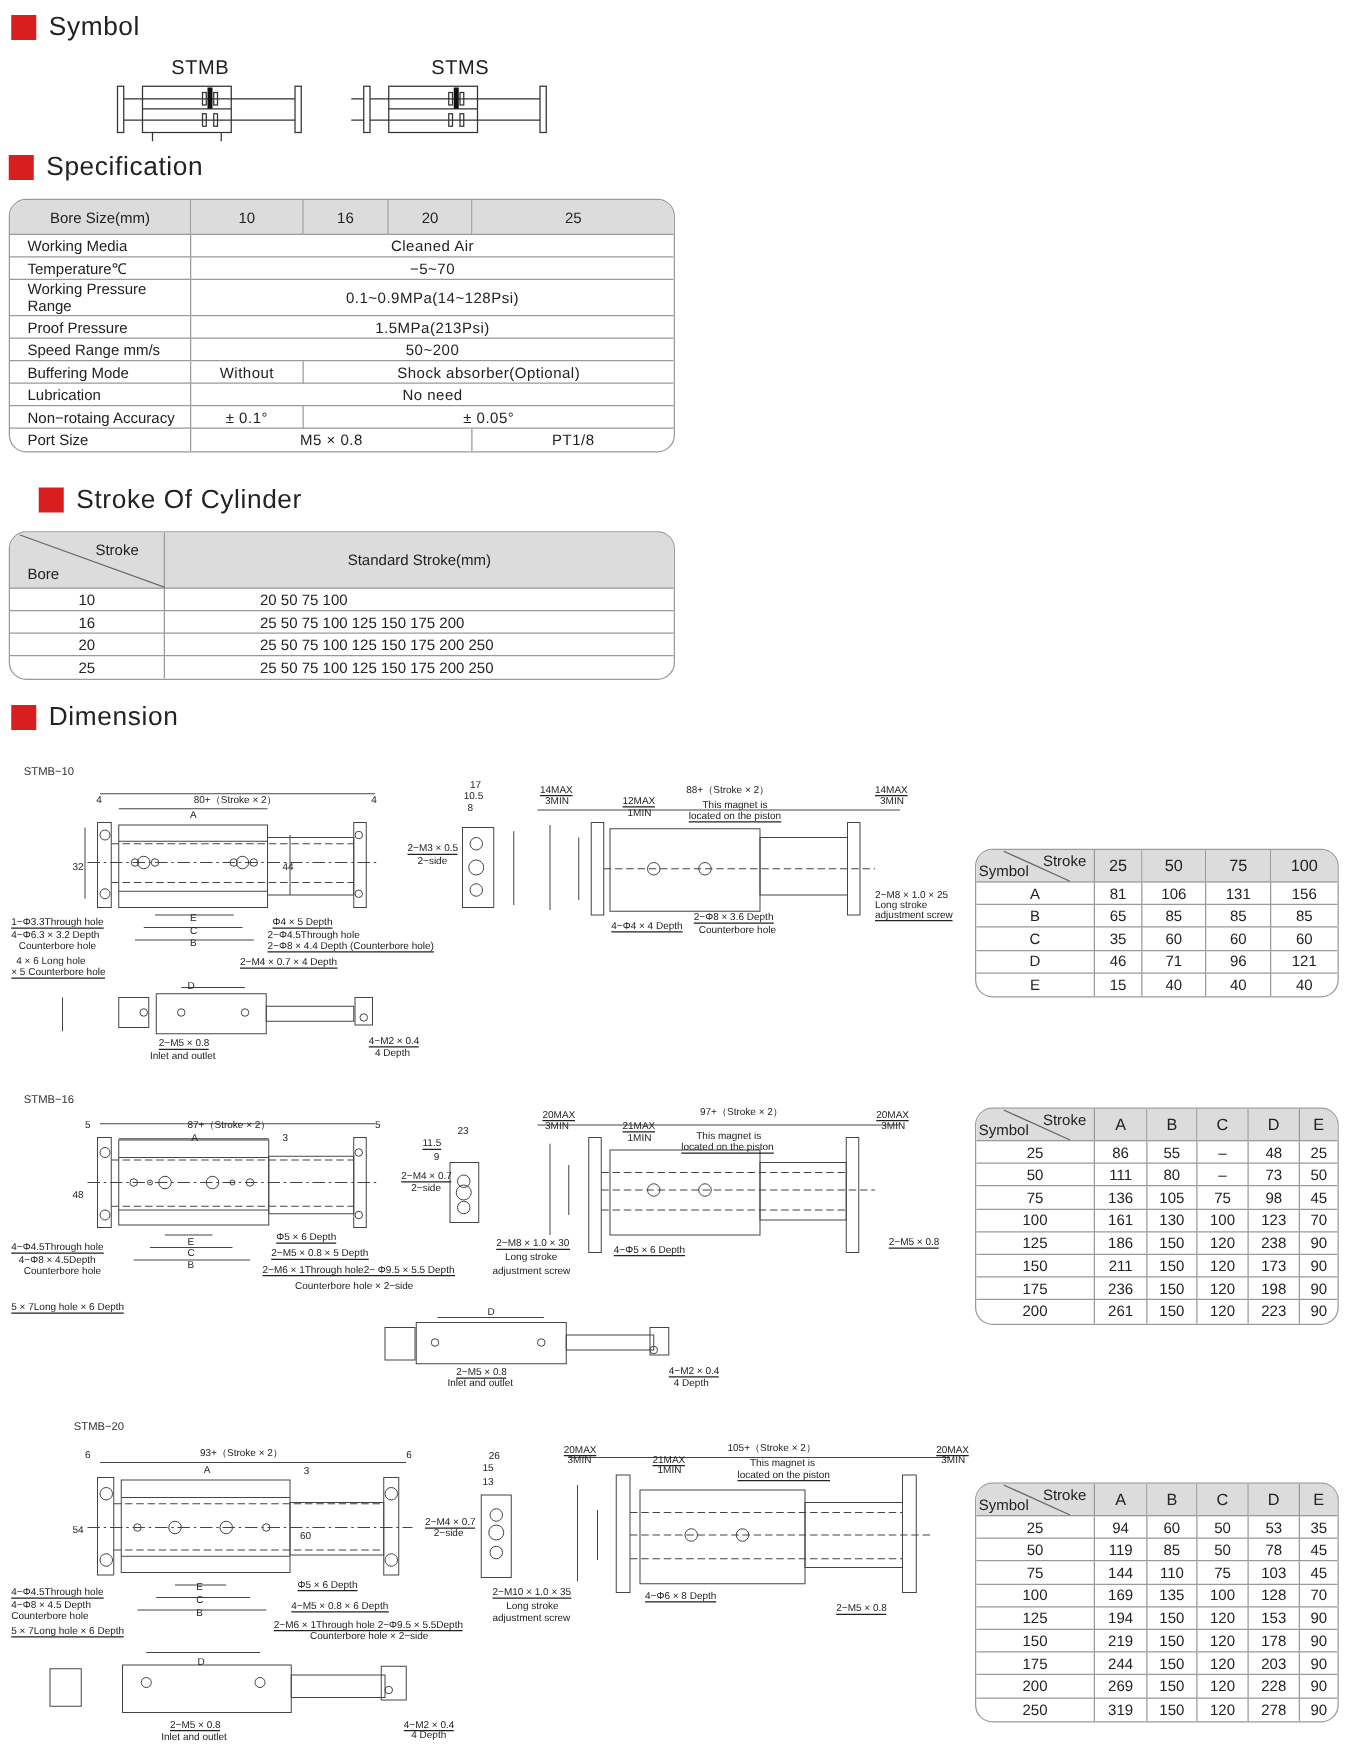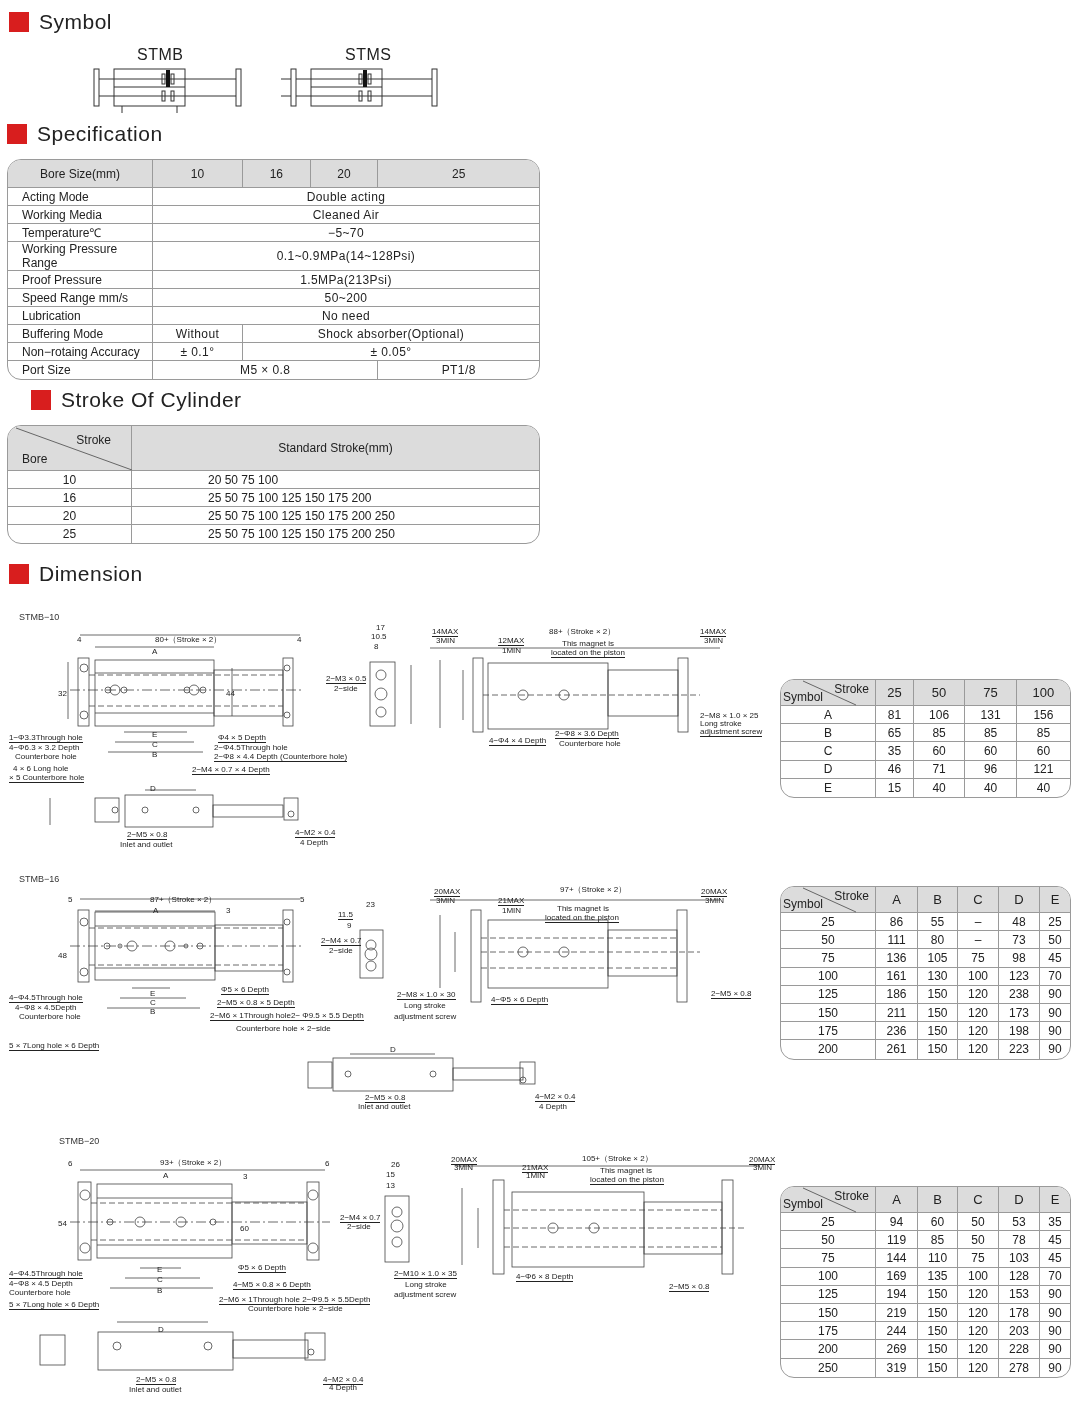--- a/index.html
+++ b/index.html
@@ -112,51 +112,47 @@
       <tr>
         <th>Bore Size(mm)</th>
         <th>10</th>
         <th>16</th>
         <th>20</th>
         <th>25</th>
       </tr>
     </thead>
     <tbody>
       <tr>
-          <td class="lbl">Acting Mode</td>
-          <td colspan="4">Double acting</td>
-        </tr>
-      <tr>
           <td class="lbl">Working Media</td>
           <td colspan="4">Cleaned Air</td>
         </tr>
       <tr>
           <td class="lbl">Temperature℃</td>
           <td colspan="4">−5~70</td>
         </tr>
       <tr>
           <td class="lbl">Working Pressure Range</td>
           <td colspan="4">0.1~0.9MPa(14~128Psi)</td>
         </tr>
       <tr>
           <td class="lbl">Proof Pressure</td>
           <td colspan="4">1.5MPa(213Psi)</td>
         </tr>
       <tr>
           <td class="lbl">Speed Range mm/s</td>
           <td colspan="4">50~200</td>
-        </tr>
-      <tr>
-          <td class="lbl">Lubrication</td>
-          <td colspan="4">No need</td>
         </tr>
       <tr>
           <td class="lbl">Buffering Mode</td>
           <td>Without</td>
           <td colspan="3">Shock absorber(Optional)</td>
+        </tr>
+      <tr>
+          <td class="lbl">Lubrication</td>
+          <td colspan="4">No need</td>
         </tr>
       <tr>
           <td class="lbl">Non−rotaing Accuracy</td>
           <td>± 0.1°</td>
           <td colspan="3">± 0.05°</td>
         </tr>
       <tr>
           <td class="lbl">Port Size</td>
           <td colspan="3">M5 × 0.8</td>
           <td>PT1/8</td>

